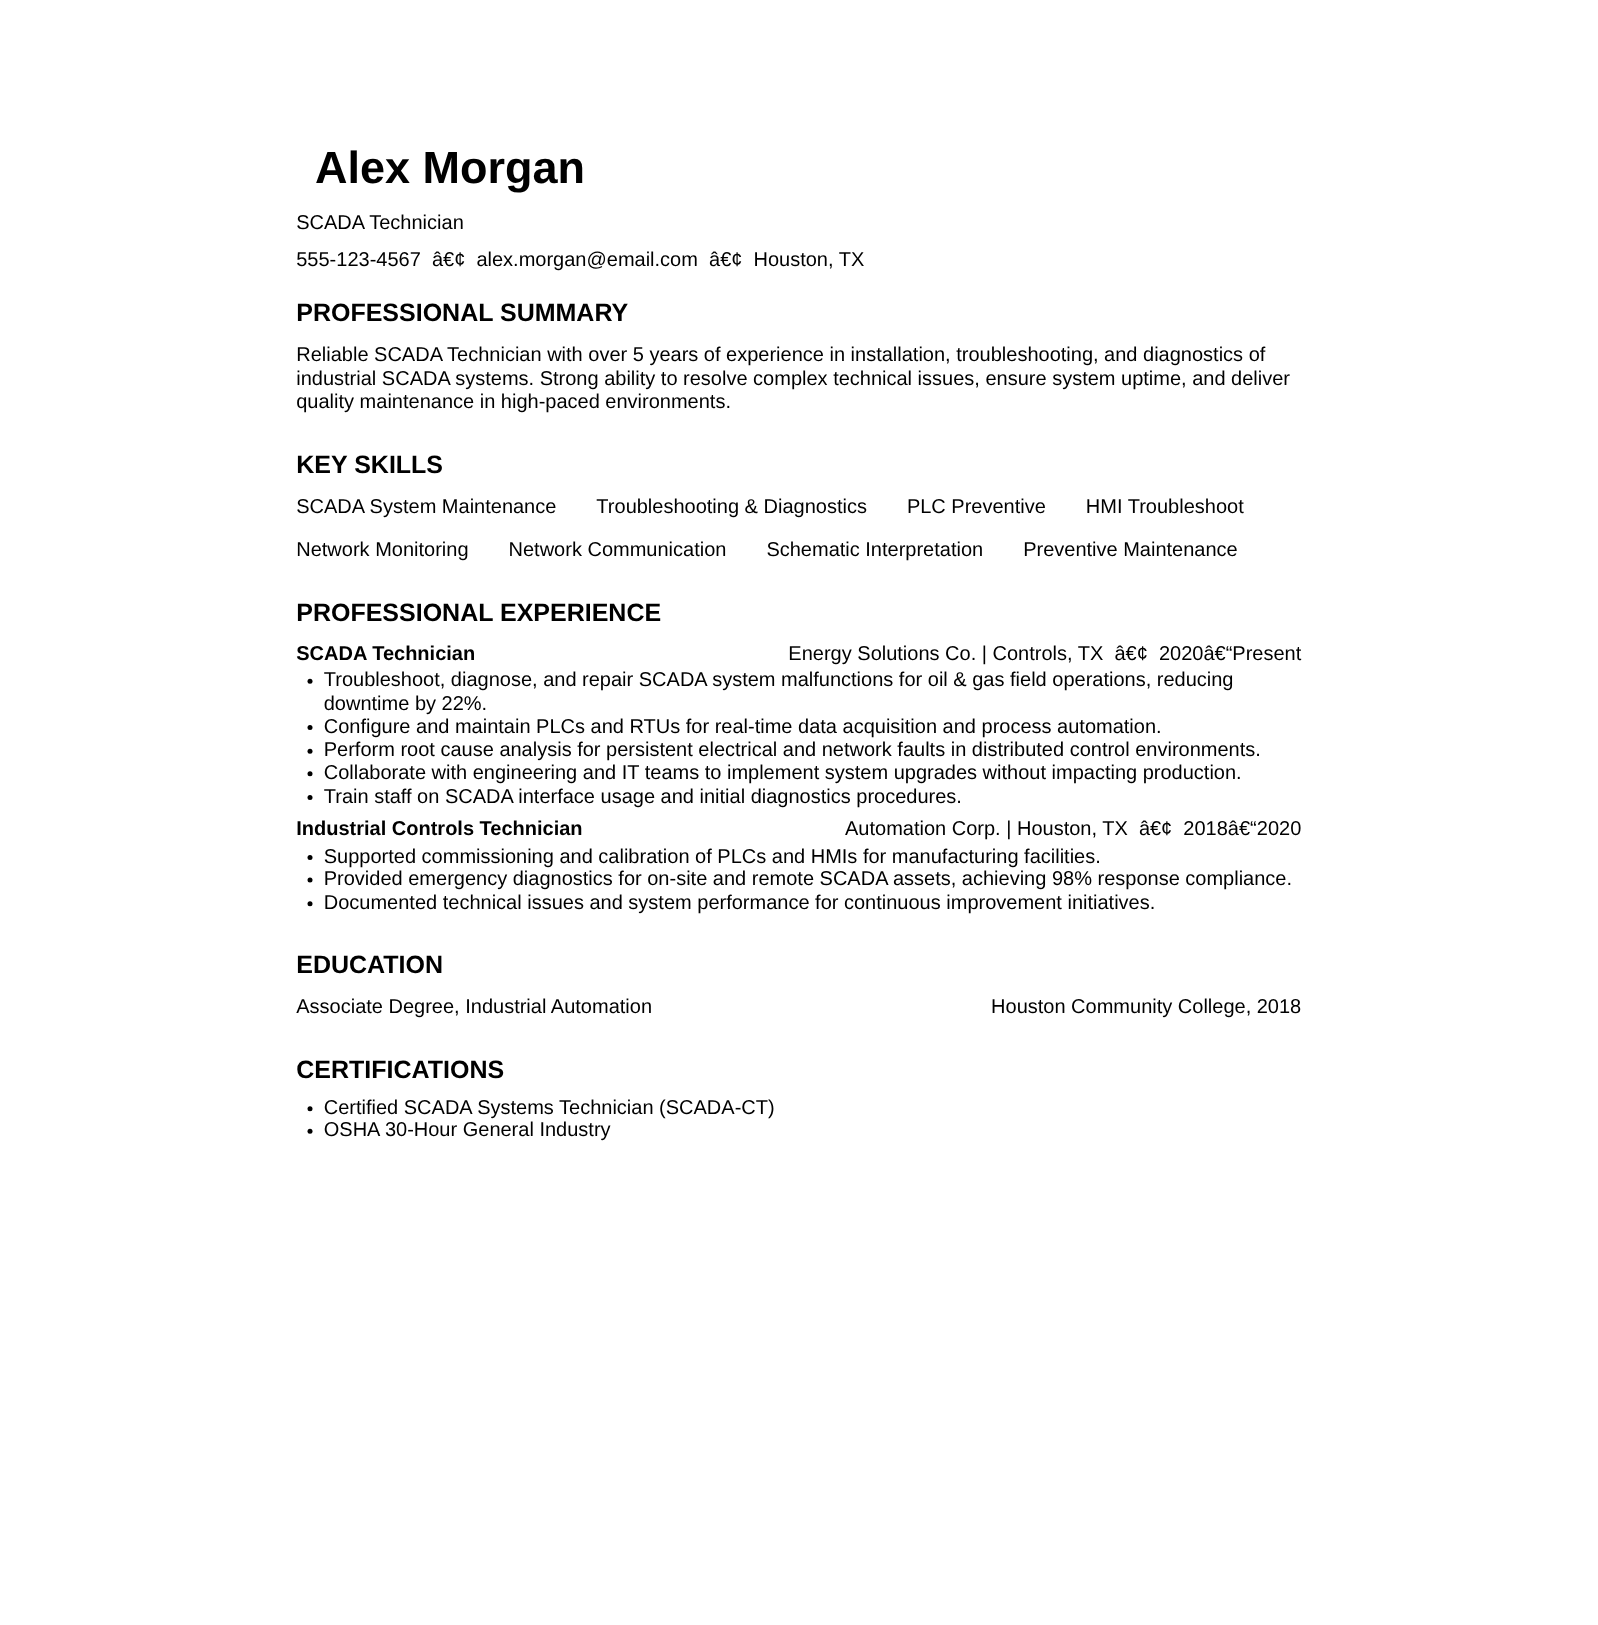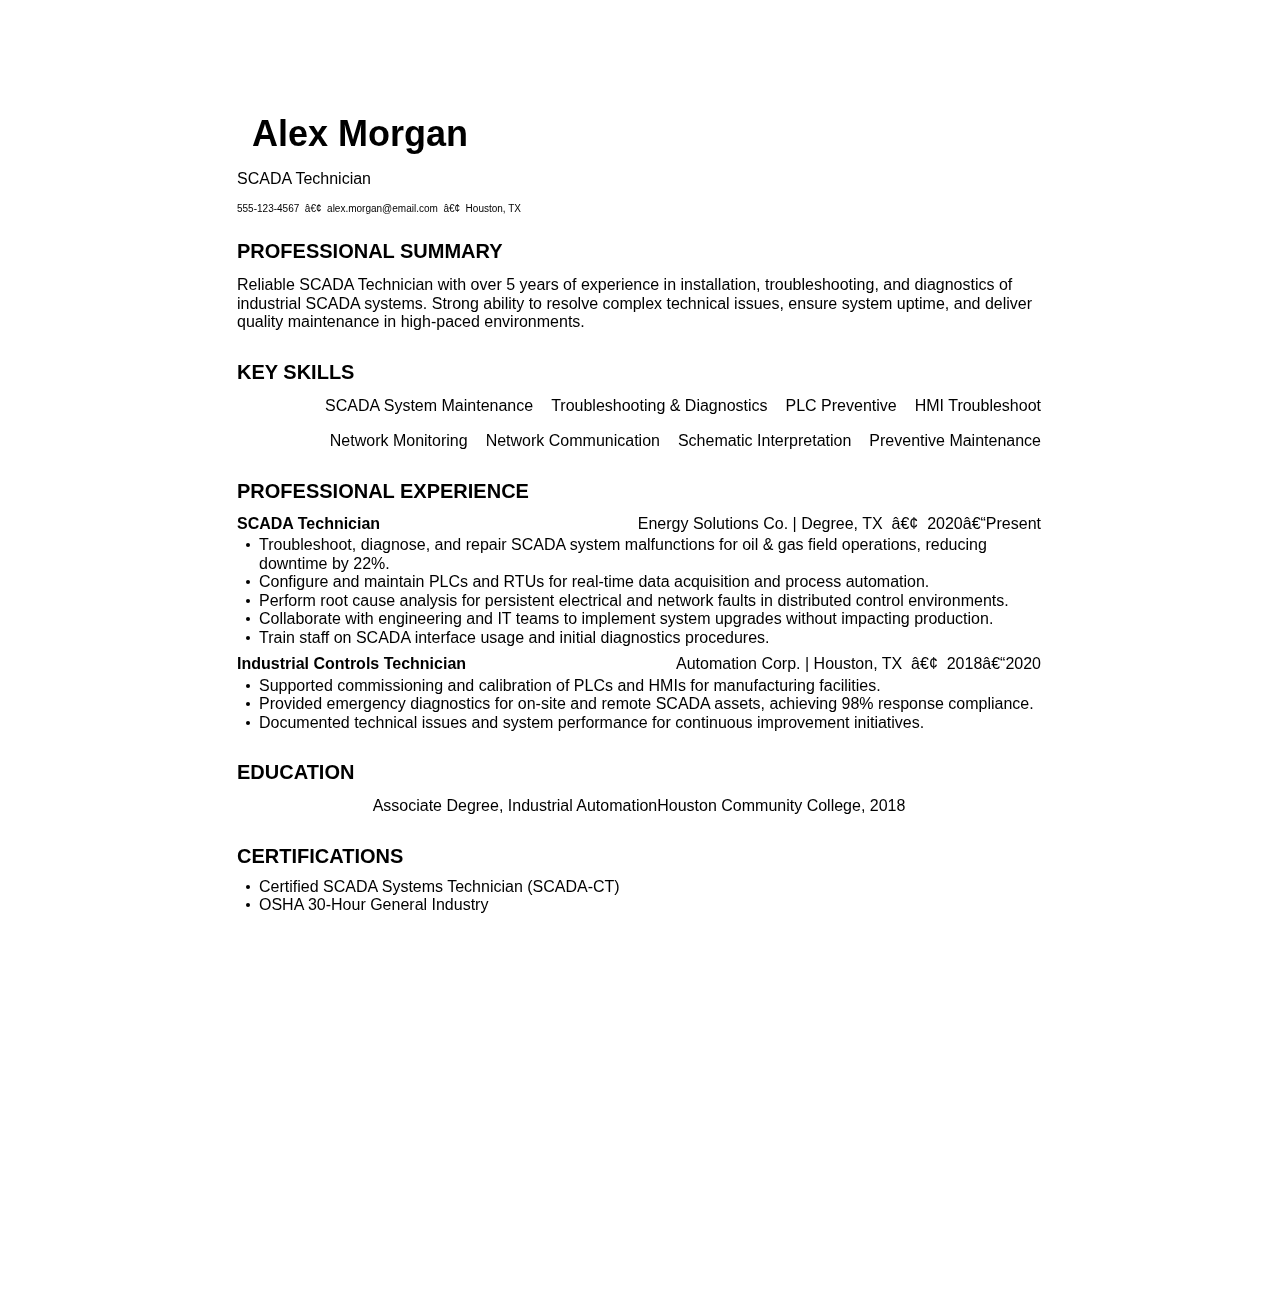--- a/index.html
+++ b/index.html
@@ -26,40 +26,39 @@
     font-weight: 700;
     line-height: 43px;
     margin: 15px;
   }
   .person-role {
     margin-top: 9px;
     font-size: 16px;
   }
   .contact-line {
     margin-top: 11px;
-    font-size: 10px;
+    font-size: 16px;
     white-space: pre;
   }
   h2.section-heading {
     font-size: 20px;
     font-weight: 700;
     line-height: 24px;
     margin: 28px 0 0 0;
   }
   section.first h2.section-heading { margin-top: 21px; }
   p.summary-text {
     margin: 13px 0 0 0;
     line-height: 18.5px;
   }
   .skills-row {
     display: flex;
     flex-wrap: wrap;
-    column-gap: 18px;
+    column-gap: 32px;
     margin-top: 17px;
-    justify-content: flex-end;
   }
   .skills-row.row-first { margin-top: 13px; }
   .job { margin-top: 12px; }
   .job + .job { margin-top: 8px; }
   .job-header {
     display: flex;
     justify-content: space-between;
     align-items: baseline;
   }
   .job-title { font-weight: 700; }
@@ -80,21 +79,21 @@
     position: absolute;
     left: 9px;
     top: 7px;
     width: 4px;
     height: 4px;
     border-radius: 50%;
     background: #000000;
   }
   .edu-row {
     display: flex;
-    justify-content: center;
+    justify-content: space-between;
     align-items: baseline;
     margin-top: 13px;
   }
   ul.bullets.certs { margin-top: 10px; }
 </style>
 </head>
 <body>
 
 <div class="page">
 
@@ -124,21 +123,21 @@
       <span class="skill">Preventive Maintenance</span>
     </div>
   </section>
 
   <section>
     <h2 class="section-heading">PROFESSIONAL EXPERIENCE</h2>
 
     <div class="job">
       <div class="job-header">
         <span class="job-title">SCADA Technician</span>
-        <span class="job-meta">Energy Solutions Co. | Degree, TX  â€¢  2020â€“Present</span>
+        <span class="job-meta">Energy Solutions Co. | Controls, TX  â€¢  2020â€“Present</span>
       </div>
       <ul class="bullets">
         <li>Troubleshoot, diagnose, and repair SCADA system malfunctions for oil &amp; gas field operations, reducing downtime by 22%.</li>
         <li>Configure and maintain PLCs and RTUs for real-time data acquisition and process automation.</li>
         <li>Perform root cause analysis for persistent electrical and network faults in distributed control environments.</li>
         <li>Collaborate with engineering and IT teams to implement system upgrades without impacting production.</li>
         <li>Train staff on SCADA interface usage and initial diagnostics procedures.</li>
       </ul>
     </div>
 

